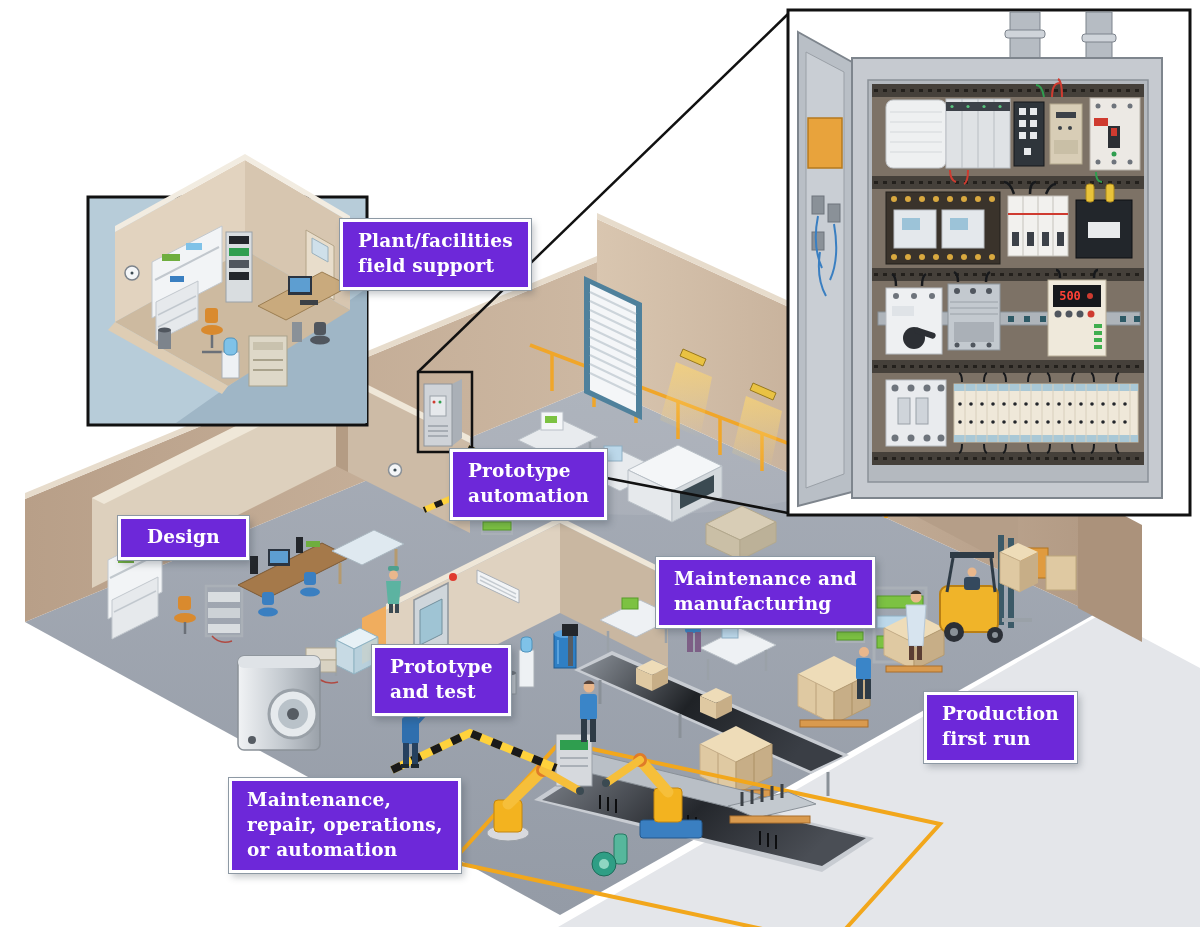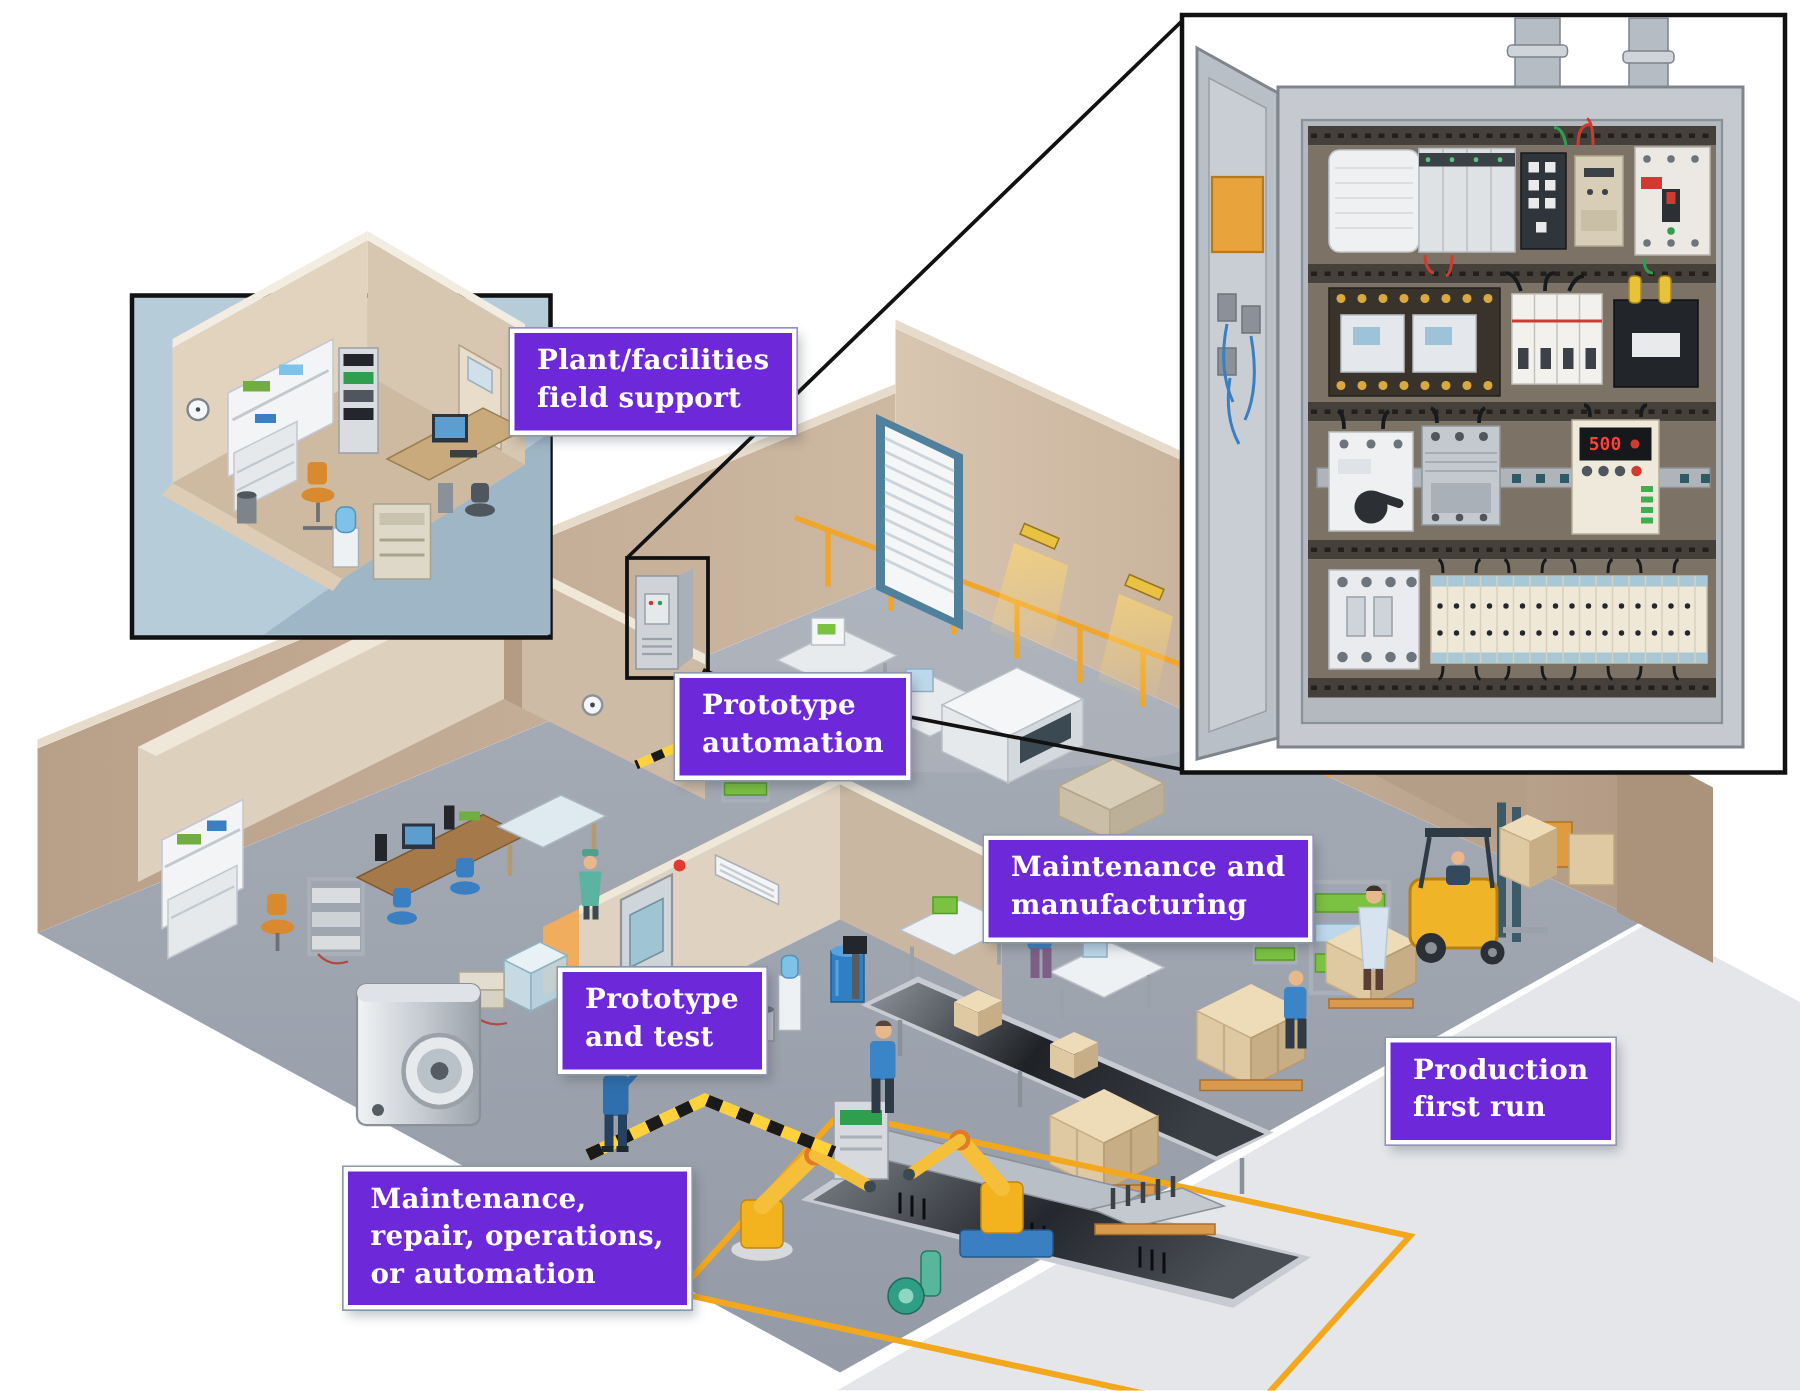--- a/index.html
+++ b/index.html
@@ -790,20 +790,21 @@
       <path d="M962,382 q0,-8 -3,-9 M984,382 q0,-8 3,-9 M1006,382 q0,-8 -3,-9 M1028,382 q0,-8 3,-9 M1050,382 q0,-8 -3,-9 M1072,382 q0,-8 3,-9 M1094,382 q0,-8 -3,-9 M1116,382 q0,-8 3,-9"></path>
       <path d="M962,444 q0,8 -3,9 M984,444 q0,8 3,9 M1006,444 q0,8 -3,9 M1028,444 q0,8 3,9 M1050,444 q0,8 -3,9 M1072,444 q0,8 3,9 M1094,444 q0,8 -3,9 M1116,444 q0,8 3,9"></path>
     </g>
   </g>
 </svg>
 
 <div class="label" style="left:340px;top:219px">Plant/facilities
 field support</div>
 <div class="label" style="left:450px;top:449px">Prototype
 automation</div>
+<div class="label design" style="left:118px;top:516px">Design</div>
 <div class="label" style="left:656px;top:557px">Maintenance and
 manufacturing</div>
 <div class="label" style="left:924px;top:692px">Production
 first run</div>
 <div class="label" style="left:372px;top:645px">Prototype
 and test</div>
 <div class="label" style="left:229px;top:778px">Maintenance,
 repair, operations,
 or automation</div>
 </div>

